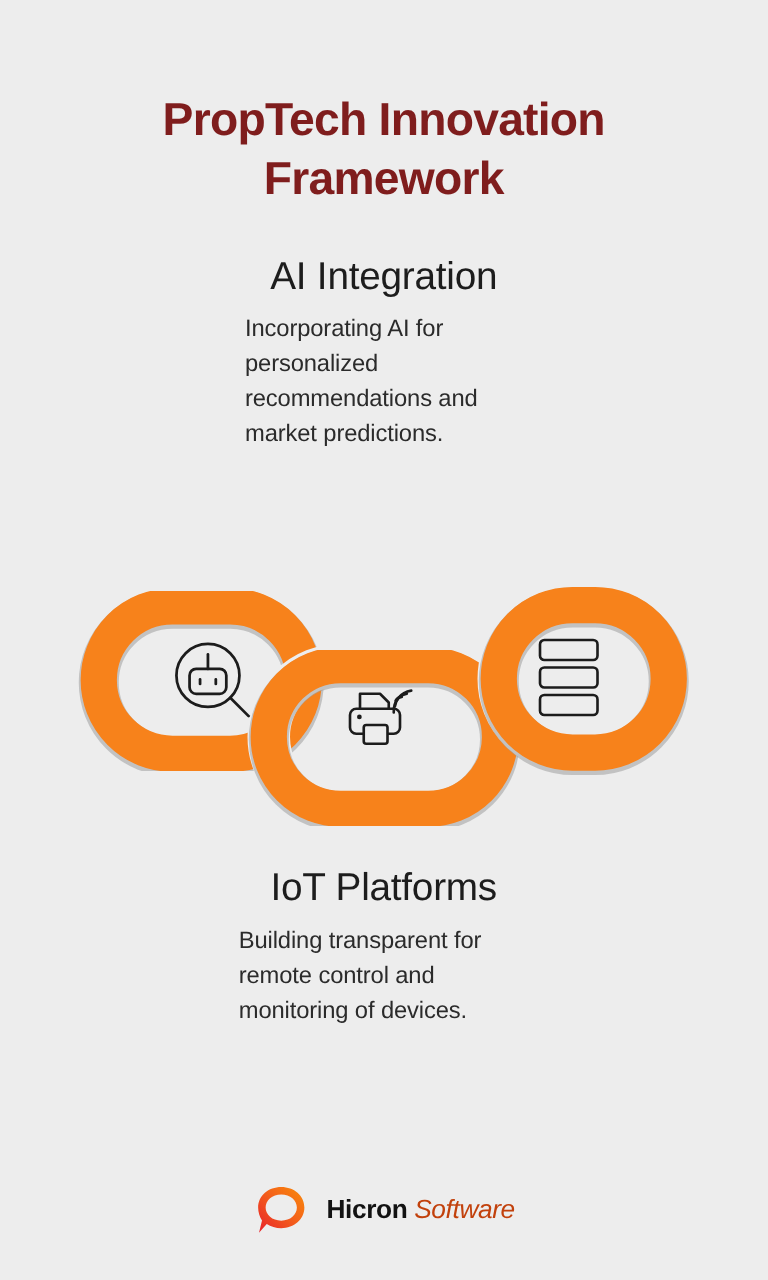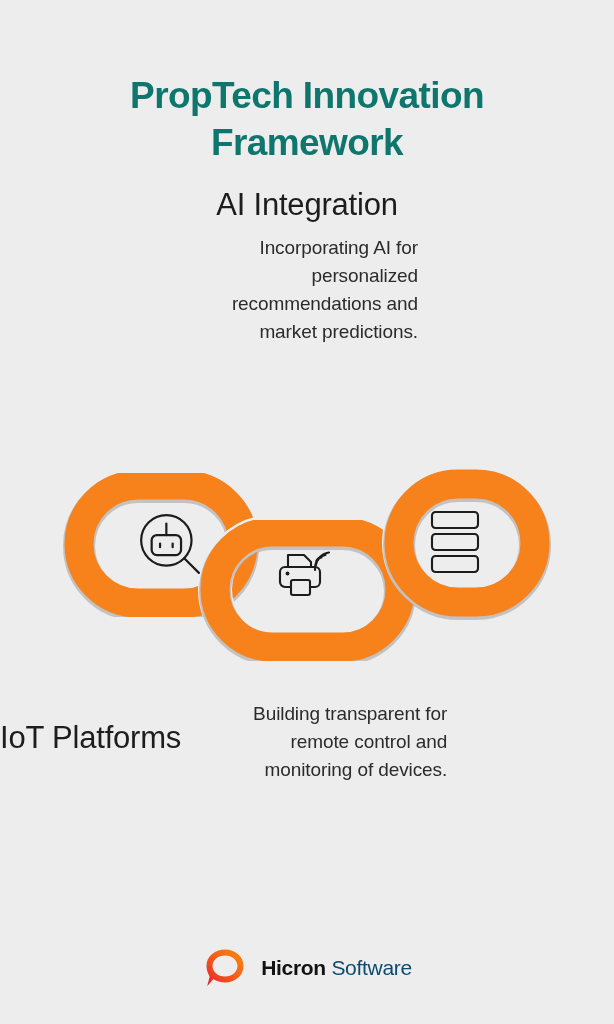--- a/index.html
+++ b/index.html
@@ -25,27 +25,27 @@
 
   
   .title {
     margin: 0;
     padding-top: 72px;
     width: 440px;
     text-align: center;
     font-size: 37px;
     line-height: 1.28;
     font-weight: bold;
-    color: #0f766e;
+    color: #7f1d1d;
     letter-spacing: -0.6px;
   }
 
   
   .columns {
-    margin-top: 18px;
+    margin-top: 34px;
     width: 614px;
     display: flex;
     justify-content: center;
     align-items: flex-start;
     gap: 40px;
   }
   .column {
     width: 222px;
     display: flex;
     flex-direction: column;
@@ -58,21 +58,21 @@
     font-weight: normal;
     color: #1d1d1d;
     text-align: center;
     letter-spacing: -0.2px;
   }
   .col-body {
     margin: 10px 0 0 0;
     font-size: 19px;
     line-height: 1.48;
     color: #2b2b2b;
-    text-align: right;
+    text-align: left;
     letter-spacing: -0.1px;
   }
 
   
   .chain-wrap {
     position: absolute;
     left: 0;
     top: 462px;
     width: 614px;
     height: 200px;
@@ -83,23 +83,22 @@
     height: 200px;
   }
 
   
   .bottom {
     position: absolute;
     left: 0;
     top: 690px;
     width: 614px;
     display: flex;
-    flex-direction: row;
-    align-items: center;
-    gap: 34px;
+    flex-direction: column;
+    align-items: center;
   }
   .bottom .col-body {
     width: 232px;
   }
 
   
   .footer {
     position: absolute;
     left: 0;
     top: 945px;
@@ -119,21 +118,22 @@
     letter-spacing: -0.3px;
     white-space: nowrap;
   }
   .logo-text .b {
     font-weight: bold;
     color: #121212;
     margin-top: 15px;
   }
   .logo-text .r {
     font-weight: normal;
-    color: #0c4a6e;
+    color: #c2410c;
+    font-style: italic;
   }
 </style>
 </head>
 <body>
 
 <div class="infographic">
 
   <h1 class="title">PropTech Innovation Framework</h1>
 
   <div class="columns">

